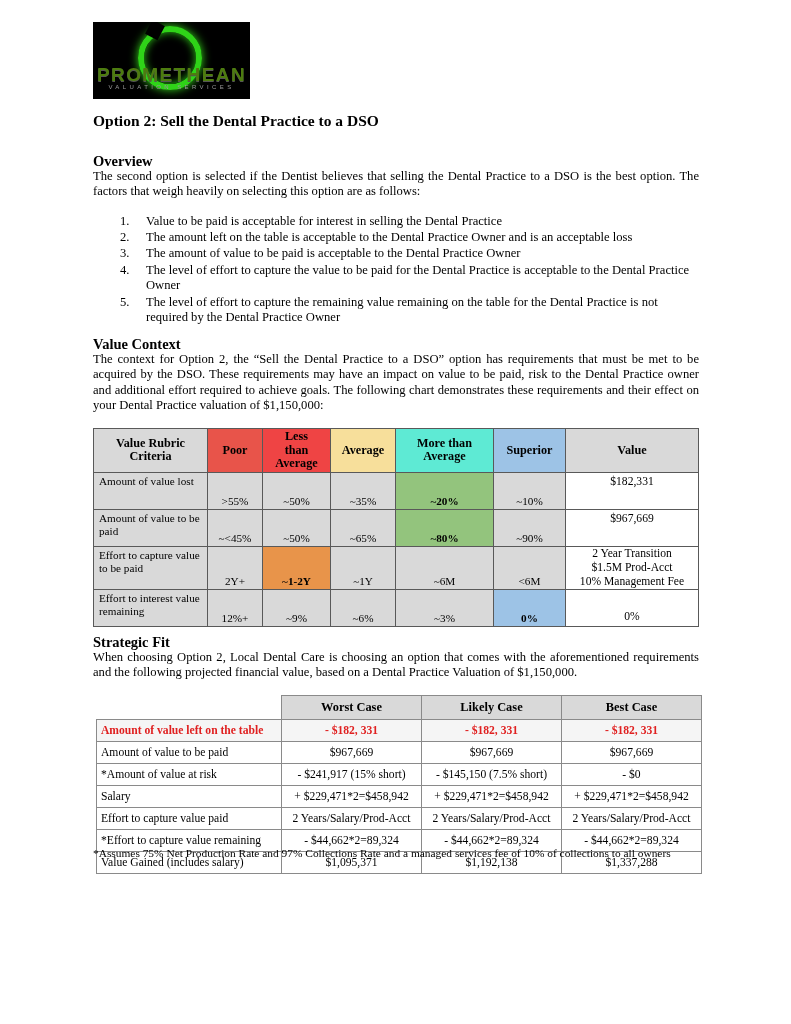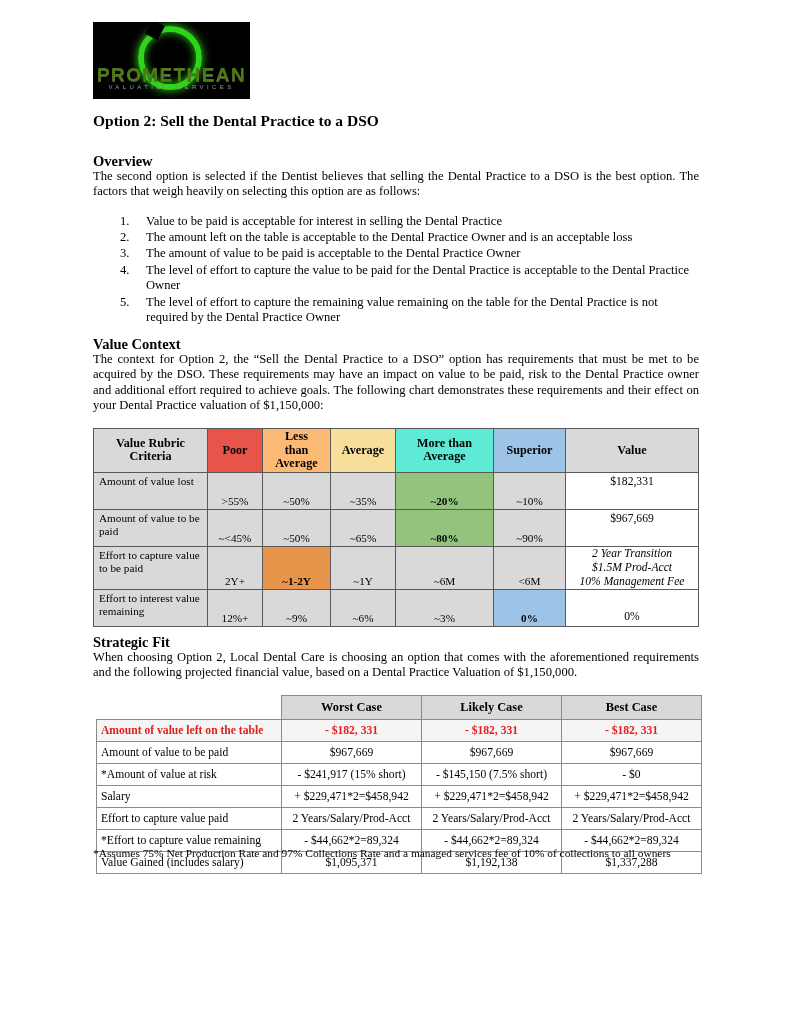--- a/index.html
+++ b/index.html
@@ -179,21 +179,20 @@
     background: #ffffff;
     text-align: center;
     vertical-align: top;
     padding-top: 2px;
     font-size: 11.6px;
     line-height: 1.2;
   }
   .rubric-table .money-cell.mid {
     vertical-align: middle;
     padding-top: 0;
-    font-style: italic;
   }
   .rubric-table .money-cell.bot {
     vertical-align: bottom;
     padding-top: 0;
     padding-bottom: 2px;
   }
 
   
   .fin-table {
     position: absolute;
@@ -284,21 +283,21 @@
         <col style="width:68px">
       <col style="width:65px">
         <col style="width:98px">
         <col style="width:72px">
         <col style="width:133px">
     </colgroup>
     <thead>
       <tr>
         <th style="background: rgb(217, 217, 217);">Value Rubric Criteria</th>
         <th style="background: rgb(232, 84, 74);">Poor</th>
-        <th style="background: #fdba74;">Less than Average</th>
+        <th style="background: #ef4444;">Less than Average</th>
         <th style="background: rgb(247, 223, 155);">Average</th>
         <th style="background: #5eead4;">More than Average</th>
         <th style="background: rgb(157, 195, 230);">Superior</th>
         <th style="background: rgb(217, 217, 217);">Value</th>
       </tr>
     </thead>
     <tbody>
         <tr>
           <td class="crit-cell">Amount of value lost</td>
           <td class="val-cell">&gt;55%</td>

